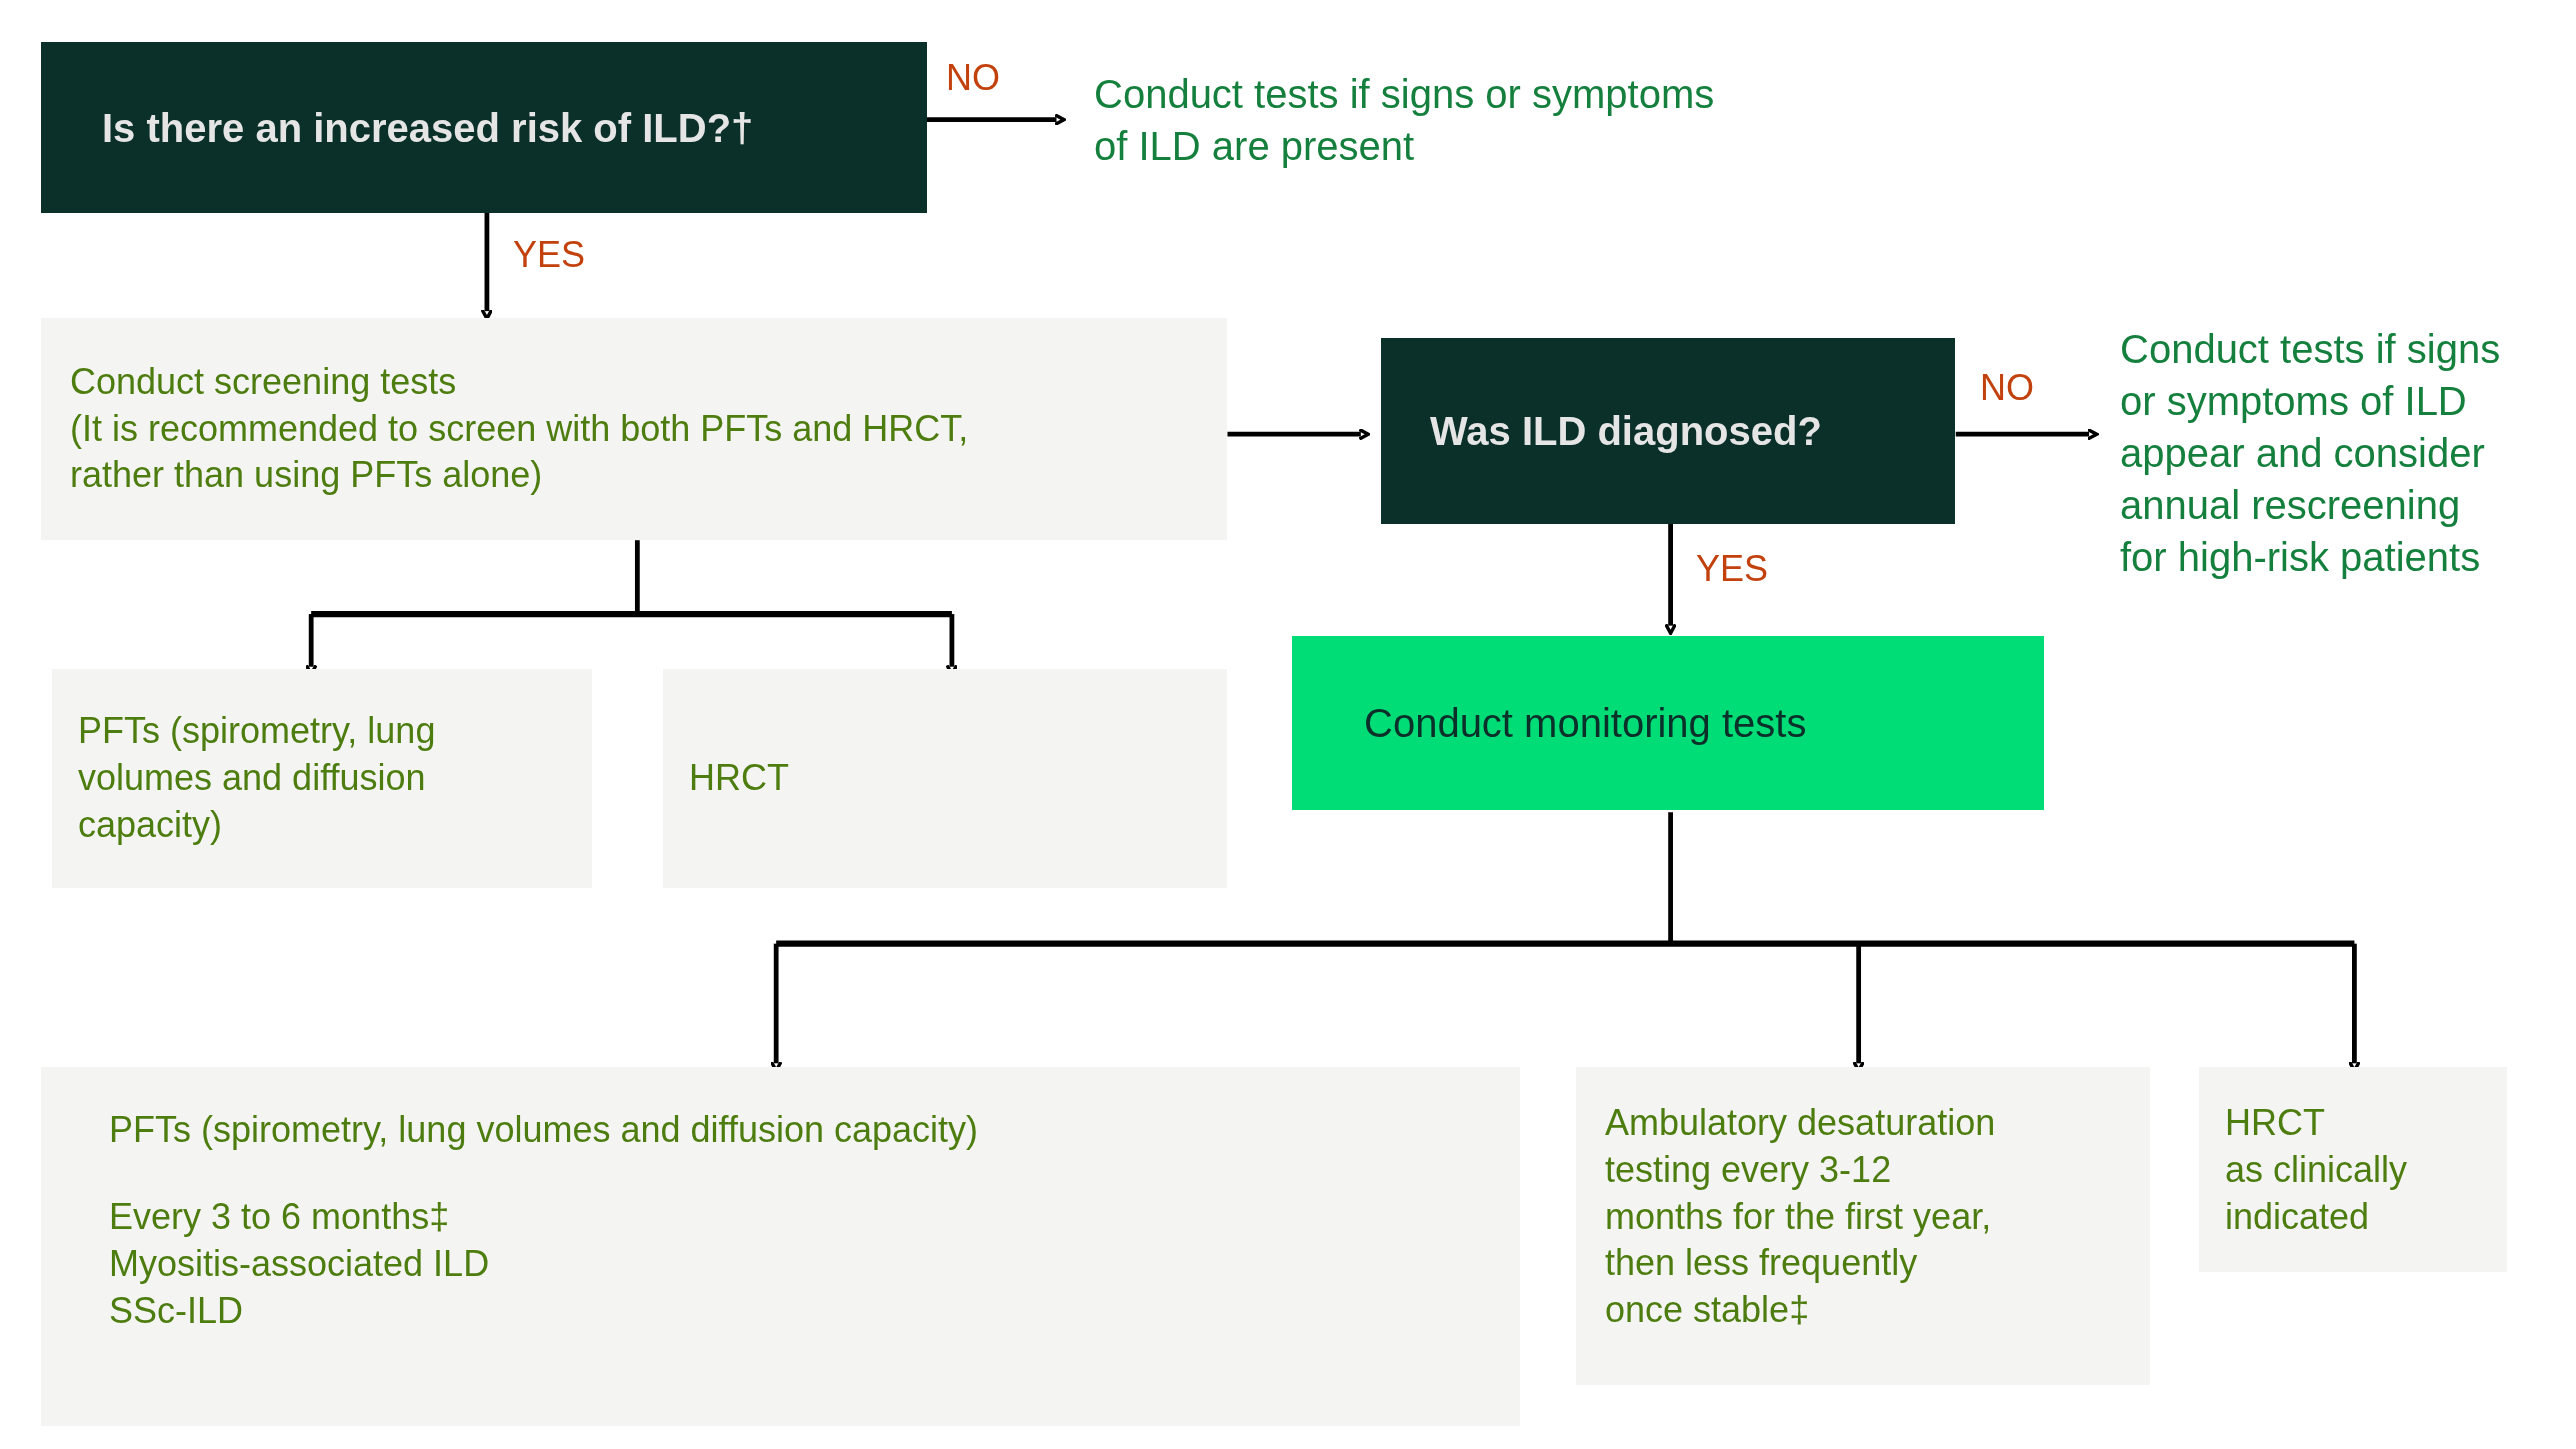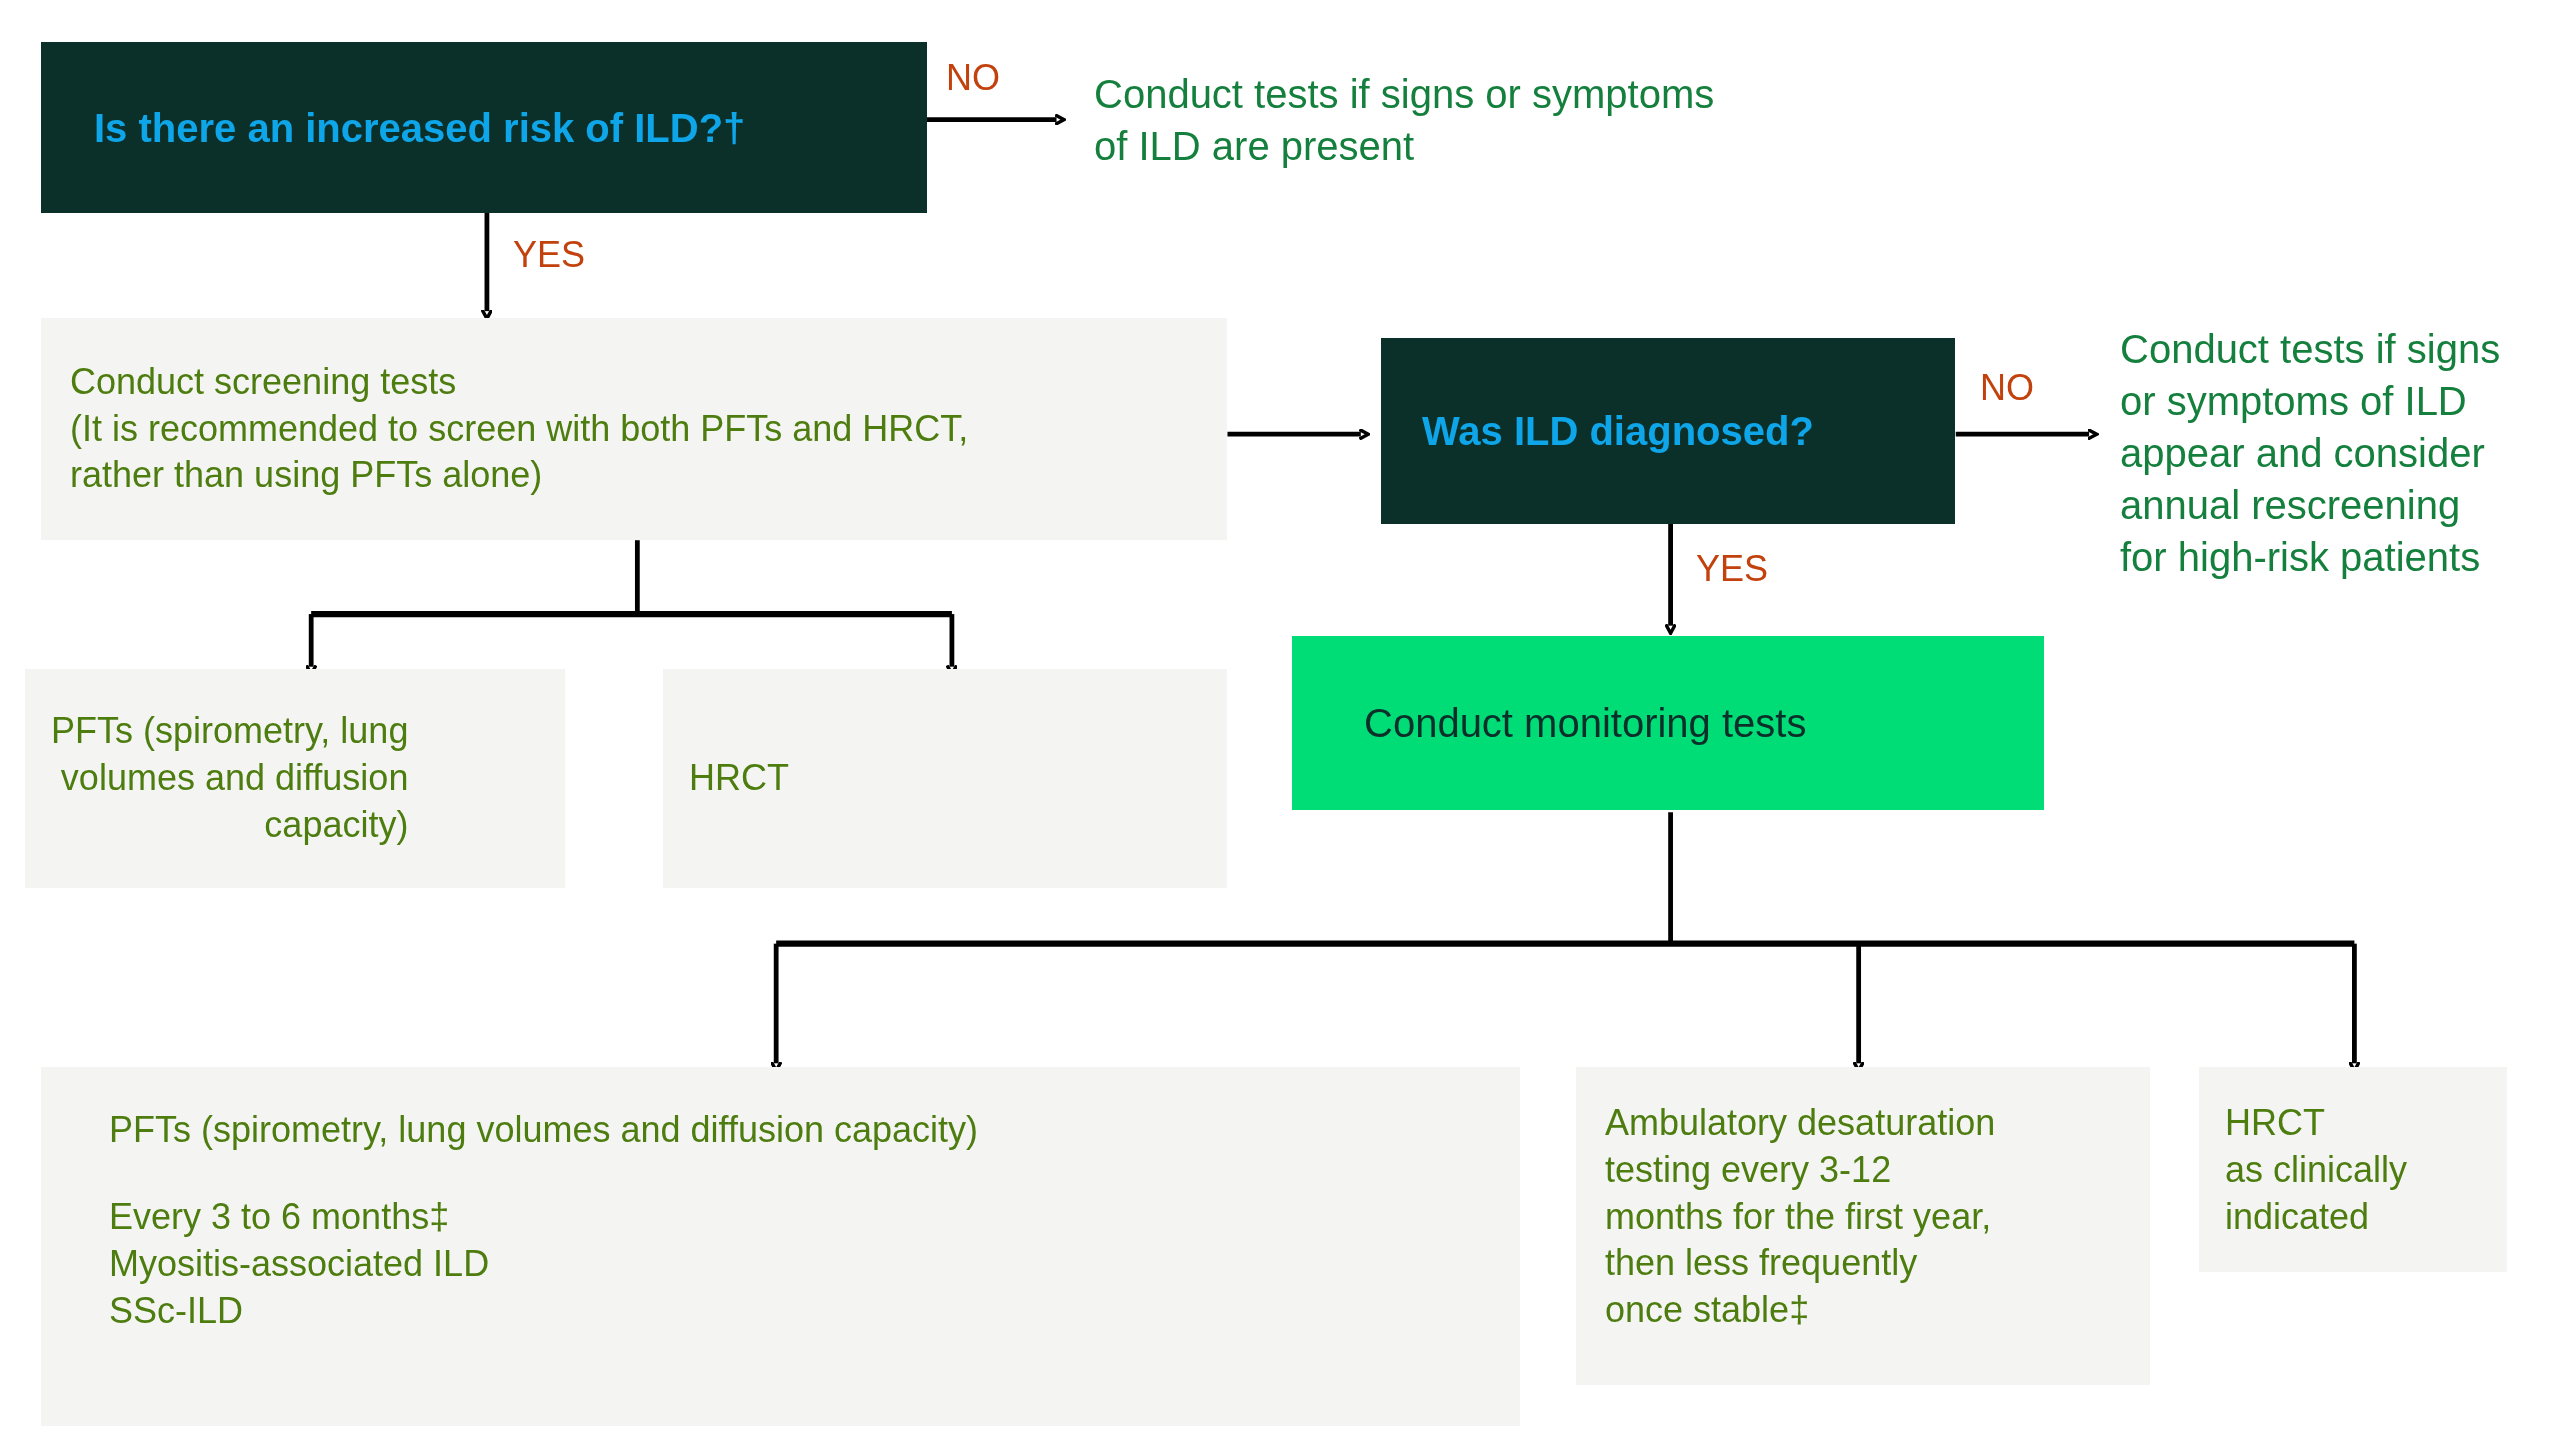--- a/index.html
+++ b/index.html
@@ -23,22 +23,23 @@
   .box-dark {
     background: #0b302a;
   }
   .box-gray {
     background: #f4f4f2;
   }
   .box-green {
     background: #00dd77;
   }
   .txt-green {
-    color: #0ea5e9;
+    color: #e5e5e5;
     font-weight: bold;
+    margin-left: 8px;
   }
   .txt-dark {
     color: #0b302a;
     font-weight: normal;
   }
   .txt-black {
     color: #4d7c0f;
     font-weight: normal;
   }
   .label {
@@ -115,21 +116,21 @@
 of ILD are present</div>
 
   <div class="label" style="left:513px; top:233px;">YES</div>
 
   <div class="box box-gray" style="left:41px; top:318px; width:1186px; height:222px; padding:0 0 0 29px;">
     <span class="inner txt-black">Conduct screening tests
 (It is recommended to screen with both PFTs and HRCT,
 rather than using PFTs alone)</span>
   </div>
 
-  <div class="box box-gray" style="left:25px; top:669px; width:540px; height:219px; padding:0 0 0 26px;text-align:right;">
+  <div class="box box-gray" style="left:52px; top:669px; width:540px; height:219px; padding:0 0 0 26px;">
     <span class="inner txt-black">PFTs (spirometry, lung
 volumes and diffusion
 capacity)</span>
   </div>
 
   <div class="box box-gray" style="left:663px; top:669px; width:564px; height:219px; padding:0 0 0 26px;">
     <span class="inner txt-black">HRCT</span>
   </div>
 
   <div class="box box-dark" style="left:1381px; top:338px; width:574px; height:186px; padding:0 0 0 41px;">

